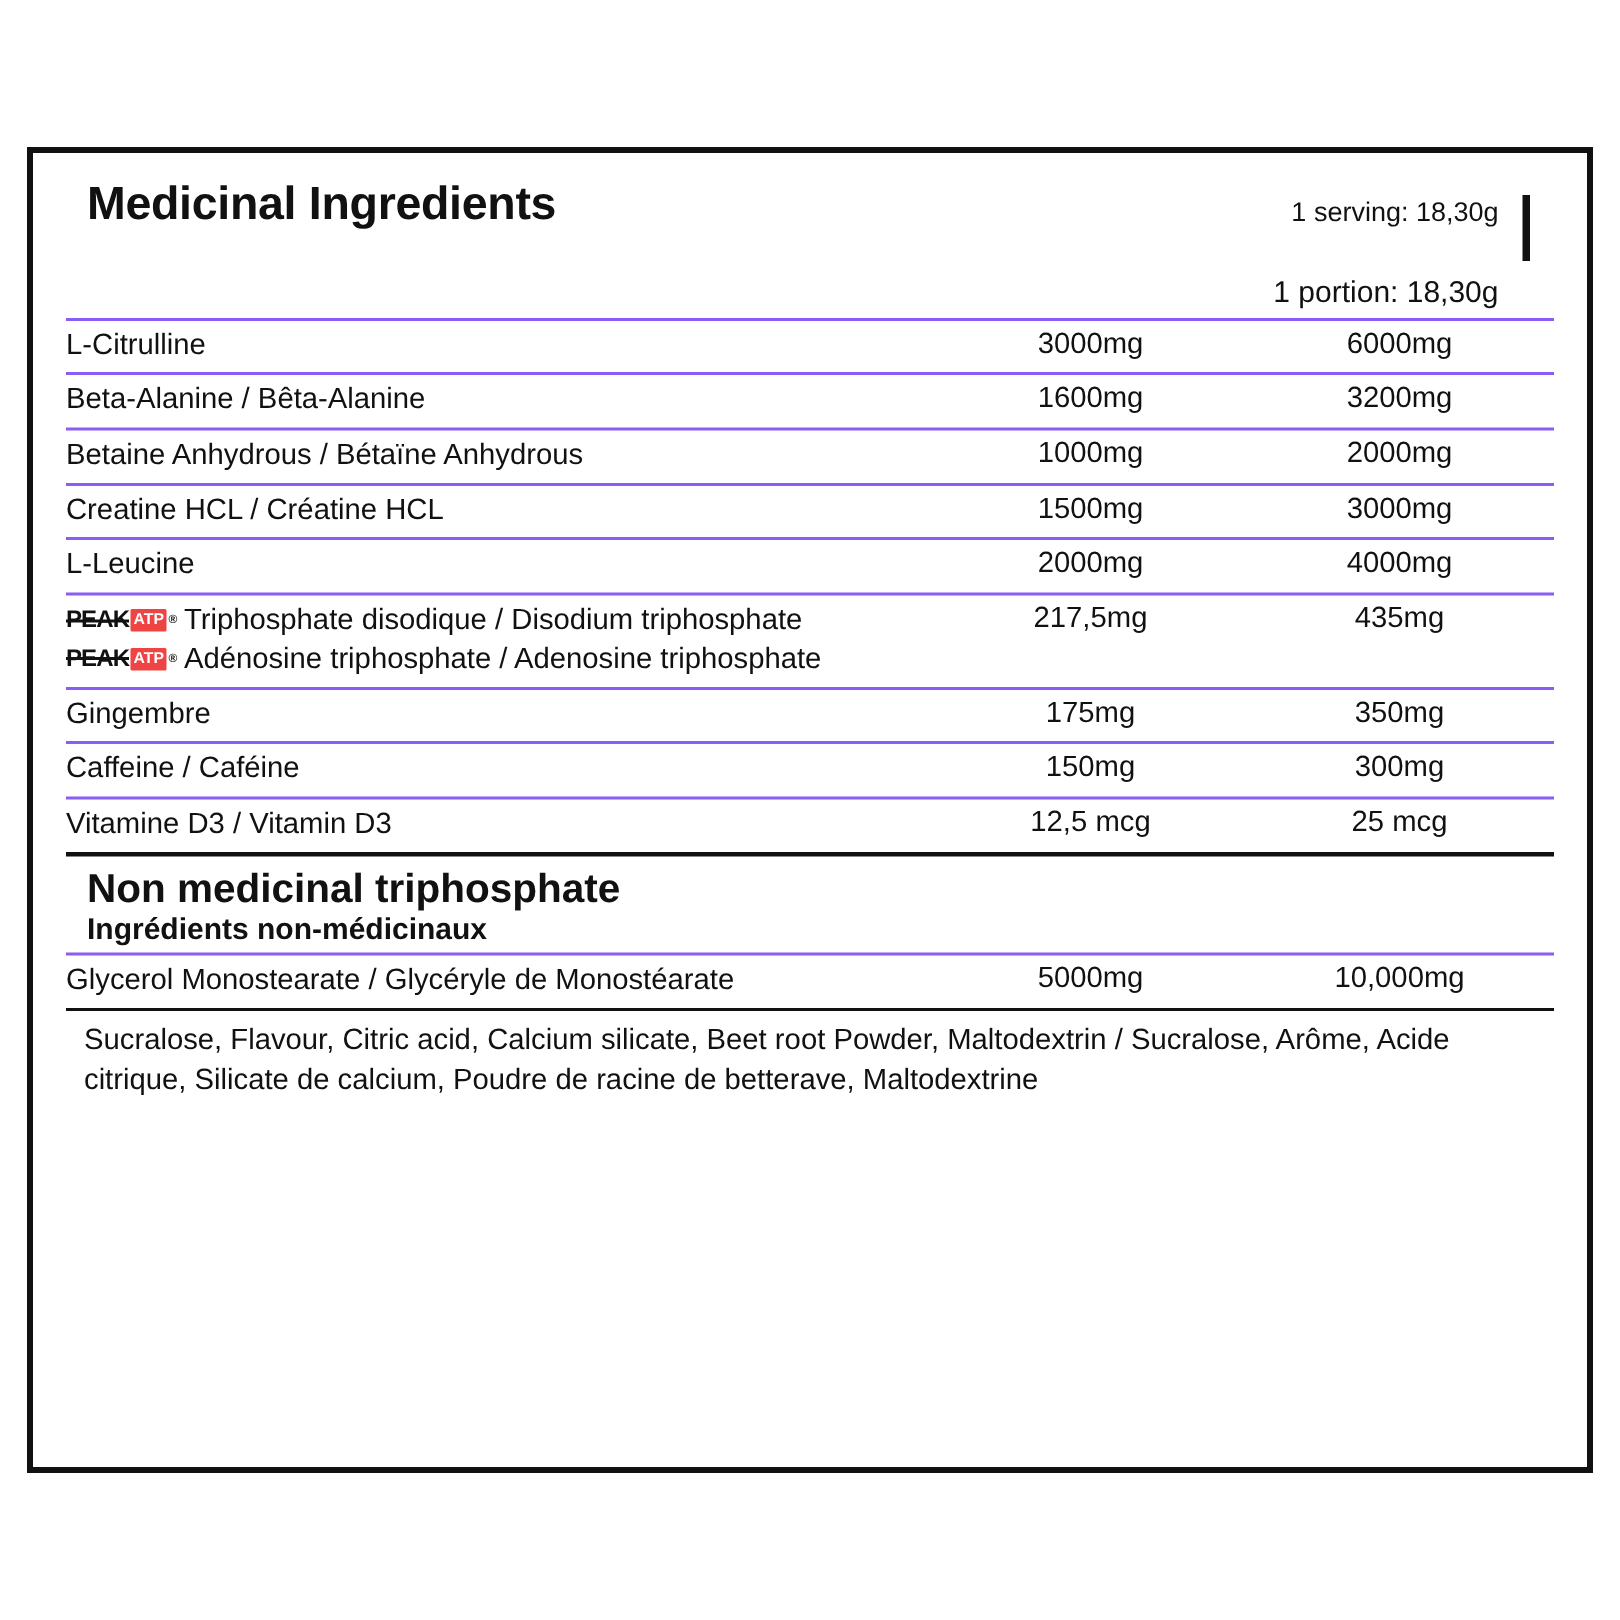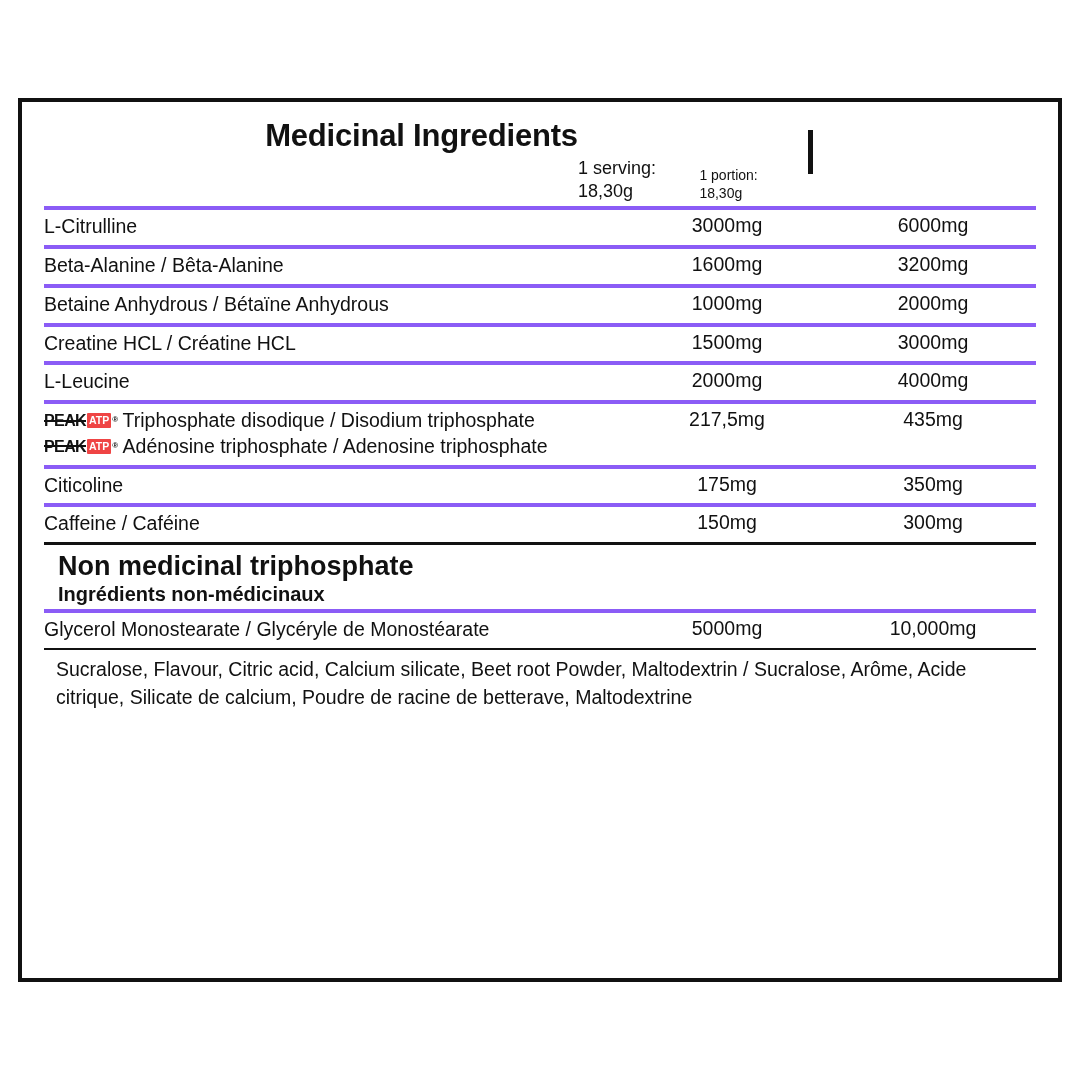--- a/index.html
+++ b/index.html
@@ -23,21 +23,21 @@
     height: 884px;
     border: 4px solid #111111;
     box-sizing: border-box;
     padding: 18px 22px 10px 22px;
   }
 
   
   .head {
     display: flex;
     align-items: flex-start;
-    justify-content: center;
+    justify-content: space-between;
     padding: 0 0 4px 14px;
   }
   .head-titles {
     display: flex;
     flex-direction: column;
   }
   .title-main {
     font-size: 31px;
     font-weight: bold;
     line-height: 1.06;
@@ -49,49 +49,50 @@
     line-height: 1.2;
     margin-top: 3px;
   }
   .serving-block {
     display: flex;
     align-items: stretch;
     margin-top: 10px;
   }
   .serv-col {
     display: flex;
+    flex-direction: column;
     align-items: flex-end;
     justify-content: flex-start;
+    gap: 29px;
   }
   .serv-col.left { width: 214px; }
   .serv-col.right { width: 210px; }
   .serv-line1 {
     font-size: 18px;
     line-height: 1.25;
   }
   .serv-line2 {
-    font-size: 14px;
+    font-size: 20px;
     line-height: 1.3;
-    margin-top: 36px;
   }
   .serv-divider {
     width: 5px;
     background: #111111;
     margin: 0 16px;
     height: 44px;
   }
 
   
   table.ing {
     width: 100%;
     border-collapse: collapse;
     table-layout: fixed;
   }
   table.ing td {
-    border-top: 4px solid #8b5cf6;
+    border-top: 2px solid #8b5cf6;
     padding: 4px 0 5px 0;
     vertical-align: top;
   }
   td.name {
     font-size: 19.5px;
     line-height: 1.32;
     padding-left: 12px;
   }
   td.v1, td.v2 {
     font-size: 19.5px;
@@ -229,28 +230,33 @@
                 <span class="atp">ATP</span>
                 <span class="reg">®</span>
               </span>
             <span>Adénosine triphosphate / Adenosine triphosphate</span>
           </div>
         </td>
         <td class="v1">217,5mg</td>
         <td class="v2">435mg</td>
       </tr>
       <tr>
-        <td class="name">Citicoline</td>
+        <td class="name">Gingembre</td>
         <td class="v1">175mg</td>
         <td class="v2">350mg</td>
       </tr>
       <tr>
         <td class="name">Caffeine / Caféine</td>
         <td class="v1">150mg</td>
         <td class="v2">300mg</td>
+      </tr>
+      <tr>
+        <td class="name">Vitamine D3 / Vitamin D3</td>
+        <td class="v1">12,5 mcg</td>
+        <td class="v2">25 mcg</td>
       </tr>
     </tbody>
   </table>
 
   <div class="nonmed">
     <div class="nonmed-title">Non medicinal triphosphate</div>
     <div class="nonmed-sub">Ingrédients non-médicinaux</div>
   </div>
 
   <table class="ing">

